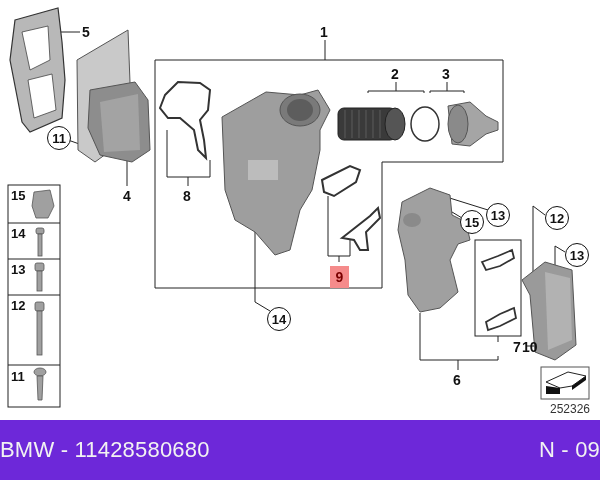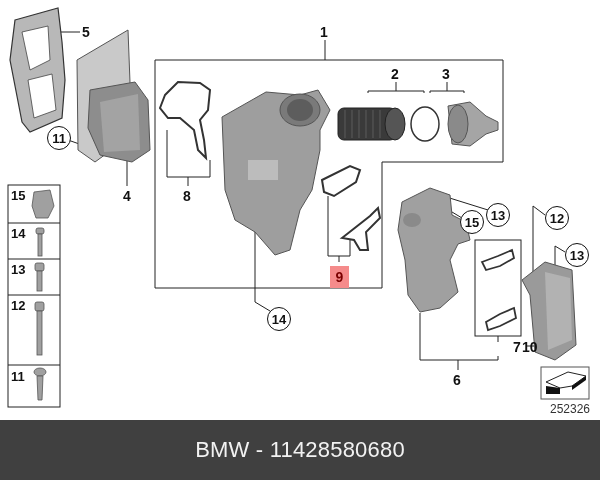--- a/index.html
+++ b/index.html
@@ -1,18 +1,18 @@
 <!DOCTYPE html>
 <html><head>
 <meta charset="utf-8">
 <style>
   html,body{margin:0;padding:0;}
   body{width:600px;height:480px;position:relative;background:#ffffff;overflow:hidden;font-family:"Liberation Sans",sans-serif;}
   .diagram{position:absolute;left:0;top:0;width:600px;height:420px;}
-  .footer{position:absolute;left:0;top:420px;width:600px;height:60px;background:#404040;display:flex;align-items:center;justify-content:center;}
+  .footer{position:absolute;left:0;top:420px;width:600px;height:60px;background:#6d28d9;display:flex;align-items:center;justify-content:space-between;}
   .footer-text{color:#f2f2f2;font-size:22px;font-family:"Liberation Sans",sans-serif;letter-spacing:0.2px;}
   .lbl{position:absolute;font-weight:bold;font-size:14px;color:#111;font-family:"Liberation Sans",sans-serif;}
   .circ{position:absolute;width:24px;height:24px;border:1.5px solid #111;border-radius:50%;background:#fff;font-weight:bold;font-size:13px;display:flex;align-items:center;justify-content:center;color:#111;box-sizing:border-box;}
   .hl{position:absolute;background:#f58b8b;color:#7a0000;font-weight:bold;font-size:14px;display:flex;align-items:center;justify-content:center;}
   .ref{position:absolute;font-size:12px;color:#333;}
   .side-cell-lbl{position:absolute;font-weight:bold;font-size:13px;color:#111;}
 </style>
 </head>
 <body>
 
@@ -174,13 +174,14 @@
   <span class="side-cell-lbl" style="left:11px;top:262px;">13</span>
   <span class="side-cell-lbl" style="left:11px;top:298px;">12</span>
   <span class="side-cell-lbl" style="left:11px;top:369px;">11</span>
 
   <span class="ref" style="left:550px;top:402px;">252326</span>
 </div>
 
 <div class="footer">
   <span class="footer-text">BMW - 11428580680</span>
   <span class="gap"></span>
+  <span class="footer-text">N - 09</span>
 </div>
 
 </body></html>

